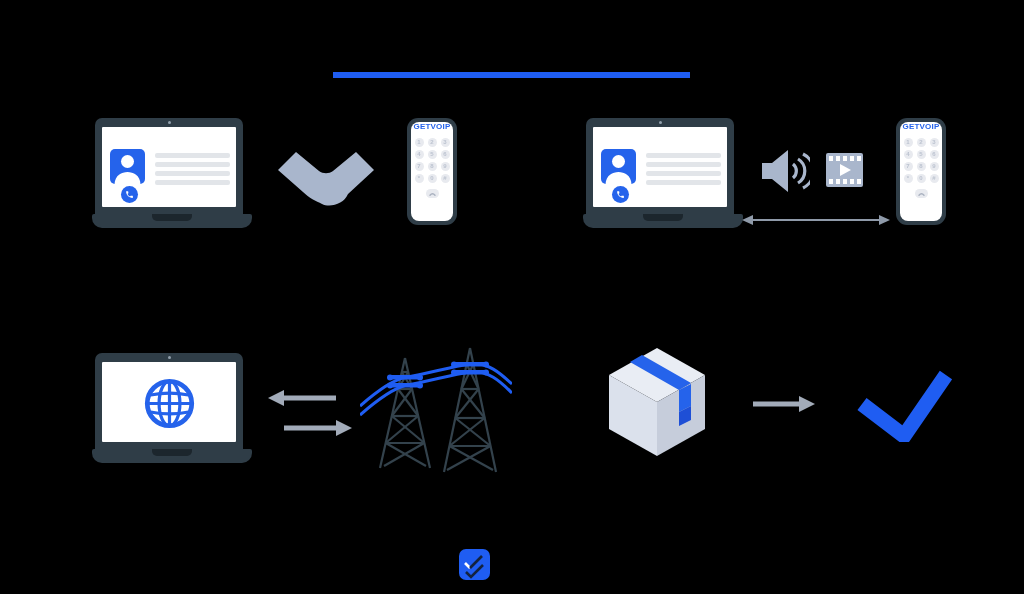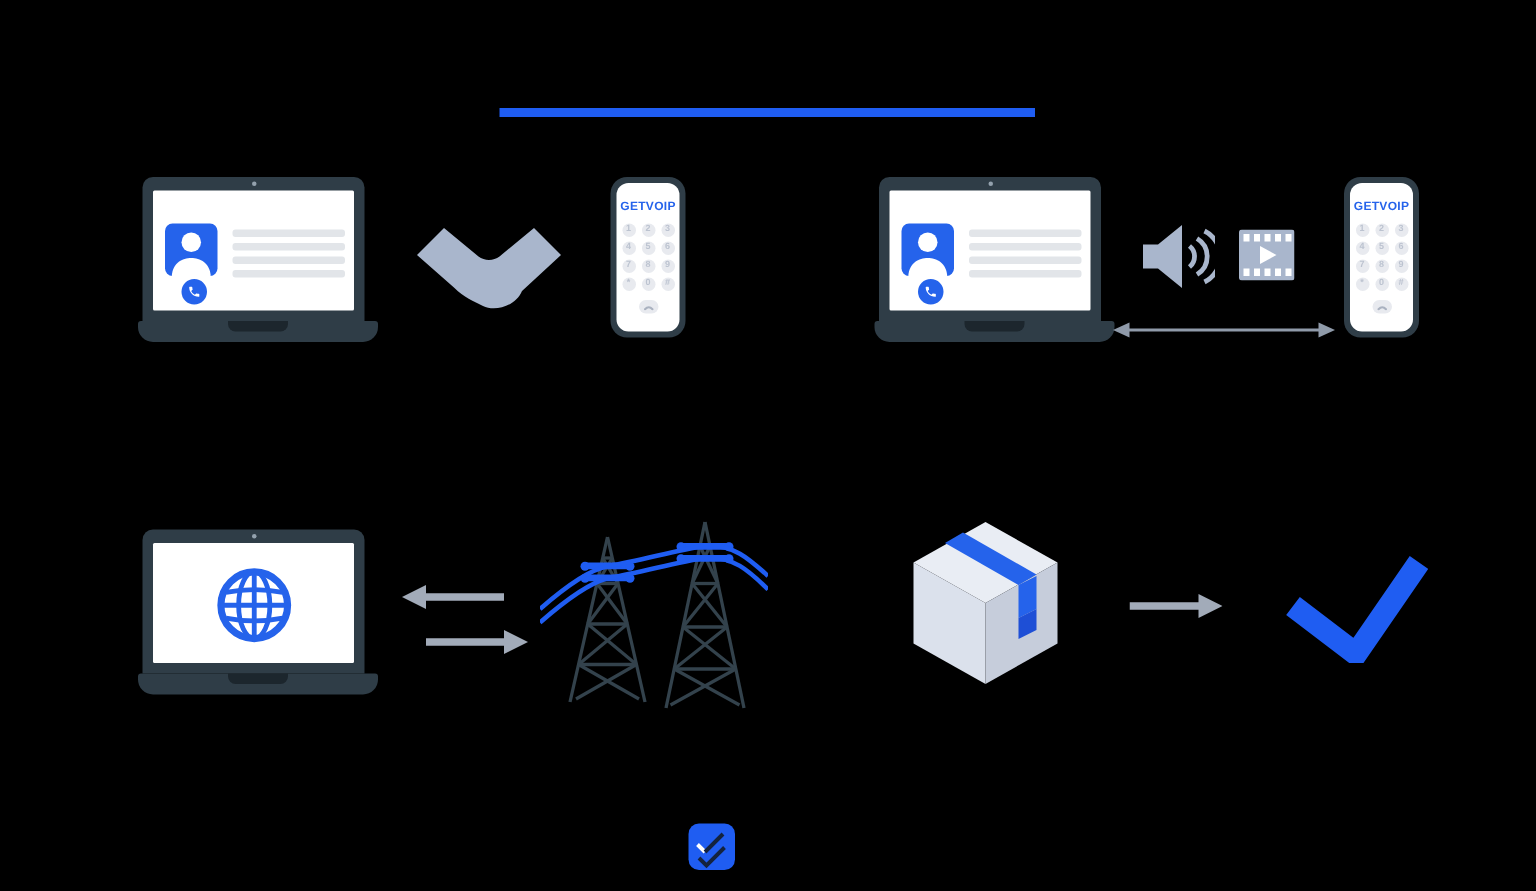--- a/index.html
+++ b/index.html
@@ -28,21 +28,21 @@
   .badge{position:absolute;left:19px;top:59px;width:17px;height:17px;border-radius:50%;
          background:#2563EB;display:flex;align-items:center;justify-content:center;}
   .clines{position:absolute;left:53px;top:26px;}
   .cline{width:75px;height:4.5px;background:#E2E5E9;border-radius:2px;margin-bottom:4.5px;}
 
   
   .phone{position:absolute;width:50px;height:107px;background:#2F3D47;border-radius:11px;
          box-sizing:border-box;padding:4px;}
   .phone-screen{width:100%;height:100%;background:#fff;border-radius:8px;box-sizing:border-box;
                 display:flex;flex-direction:column;align-items:center;}
-  .phone-brand{margin-top:11px;font-size:8px;font-weight:800;letter-spacing:0.2px;color:#2563EB;}
+  .phone-brand{font-size:8px;font-weight:800;letter-spacing:0.2px;color:#2563EB;}
   .keypad{margin-top:7px;display:grid;grid-template-columns:repeat(3,9px);gap:3px 4px;}
   .key{width:9px;height:9px;border-radius:50%;background:#E8EAEF;color:#BCC3D0;font-size:6px;
        line-height:9px;text-align:center;font-weight:700;}
   .callbtn{margin-top:6px;width:13px;height:9px;border-radius:5px;background:#E8EAEF;
            display:flex;align-items:center;justify-content:center;}
 
   
   .logo{position:absolute;left:459px;top:549px;width:31px;height:31px;background:#1F5DF2;border-radius:7px;}
 </style>
 </head>

